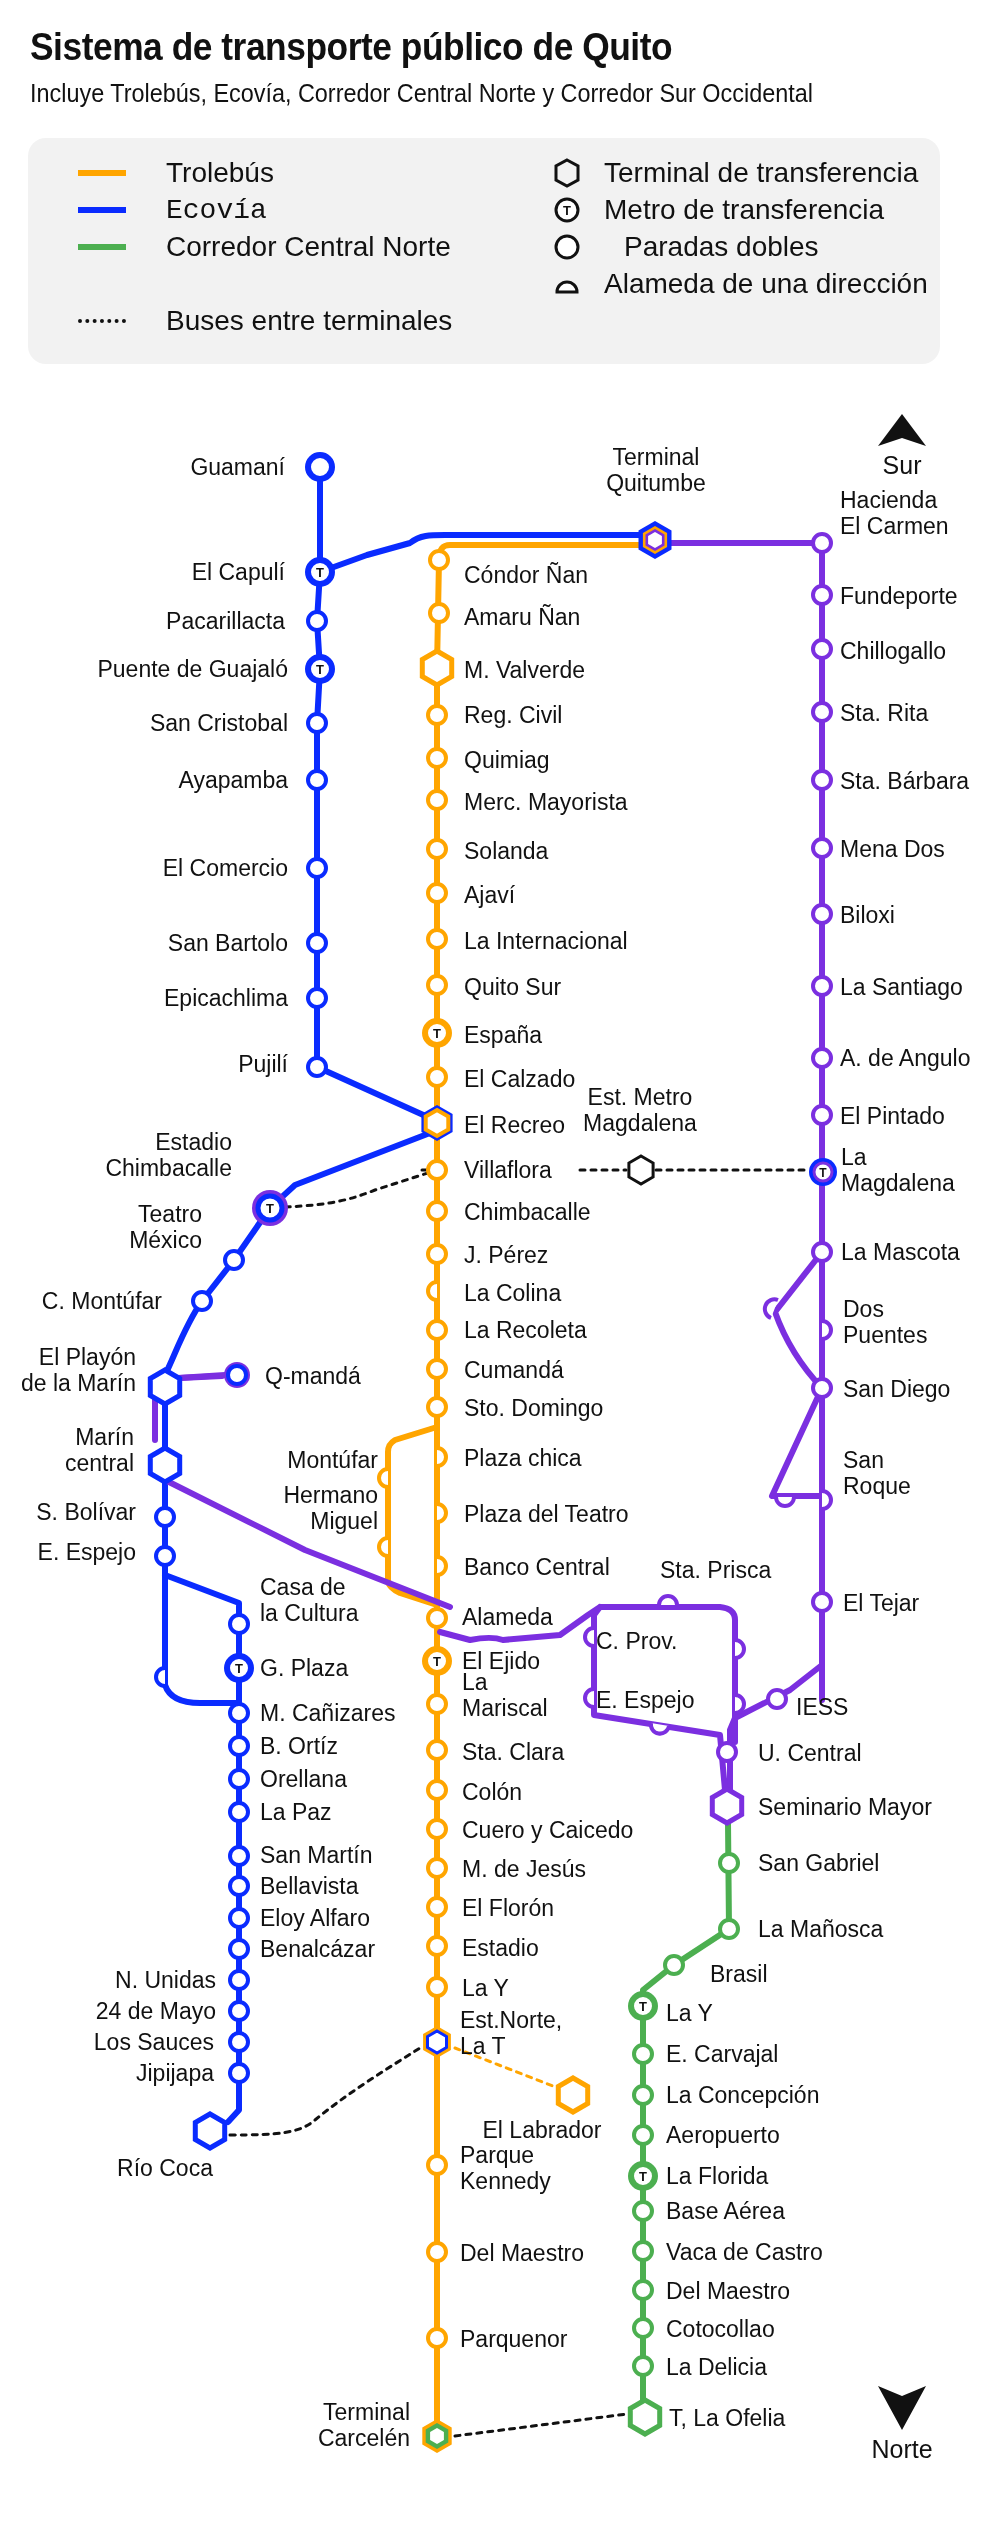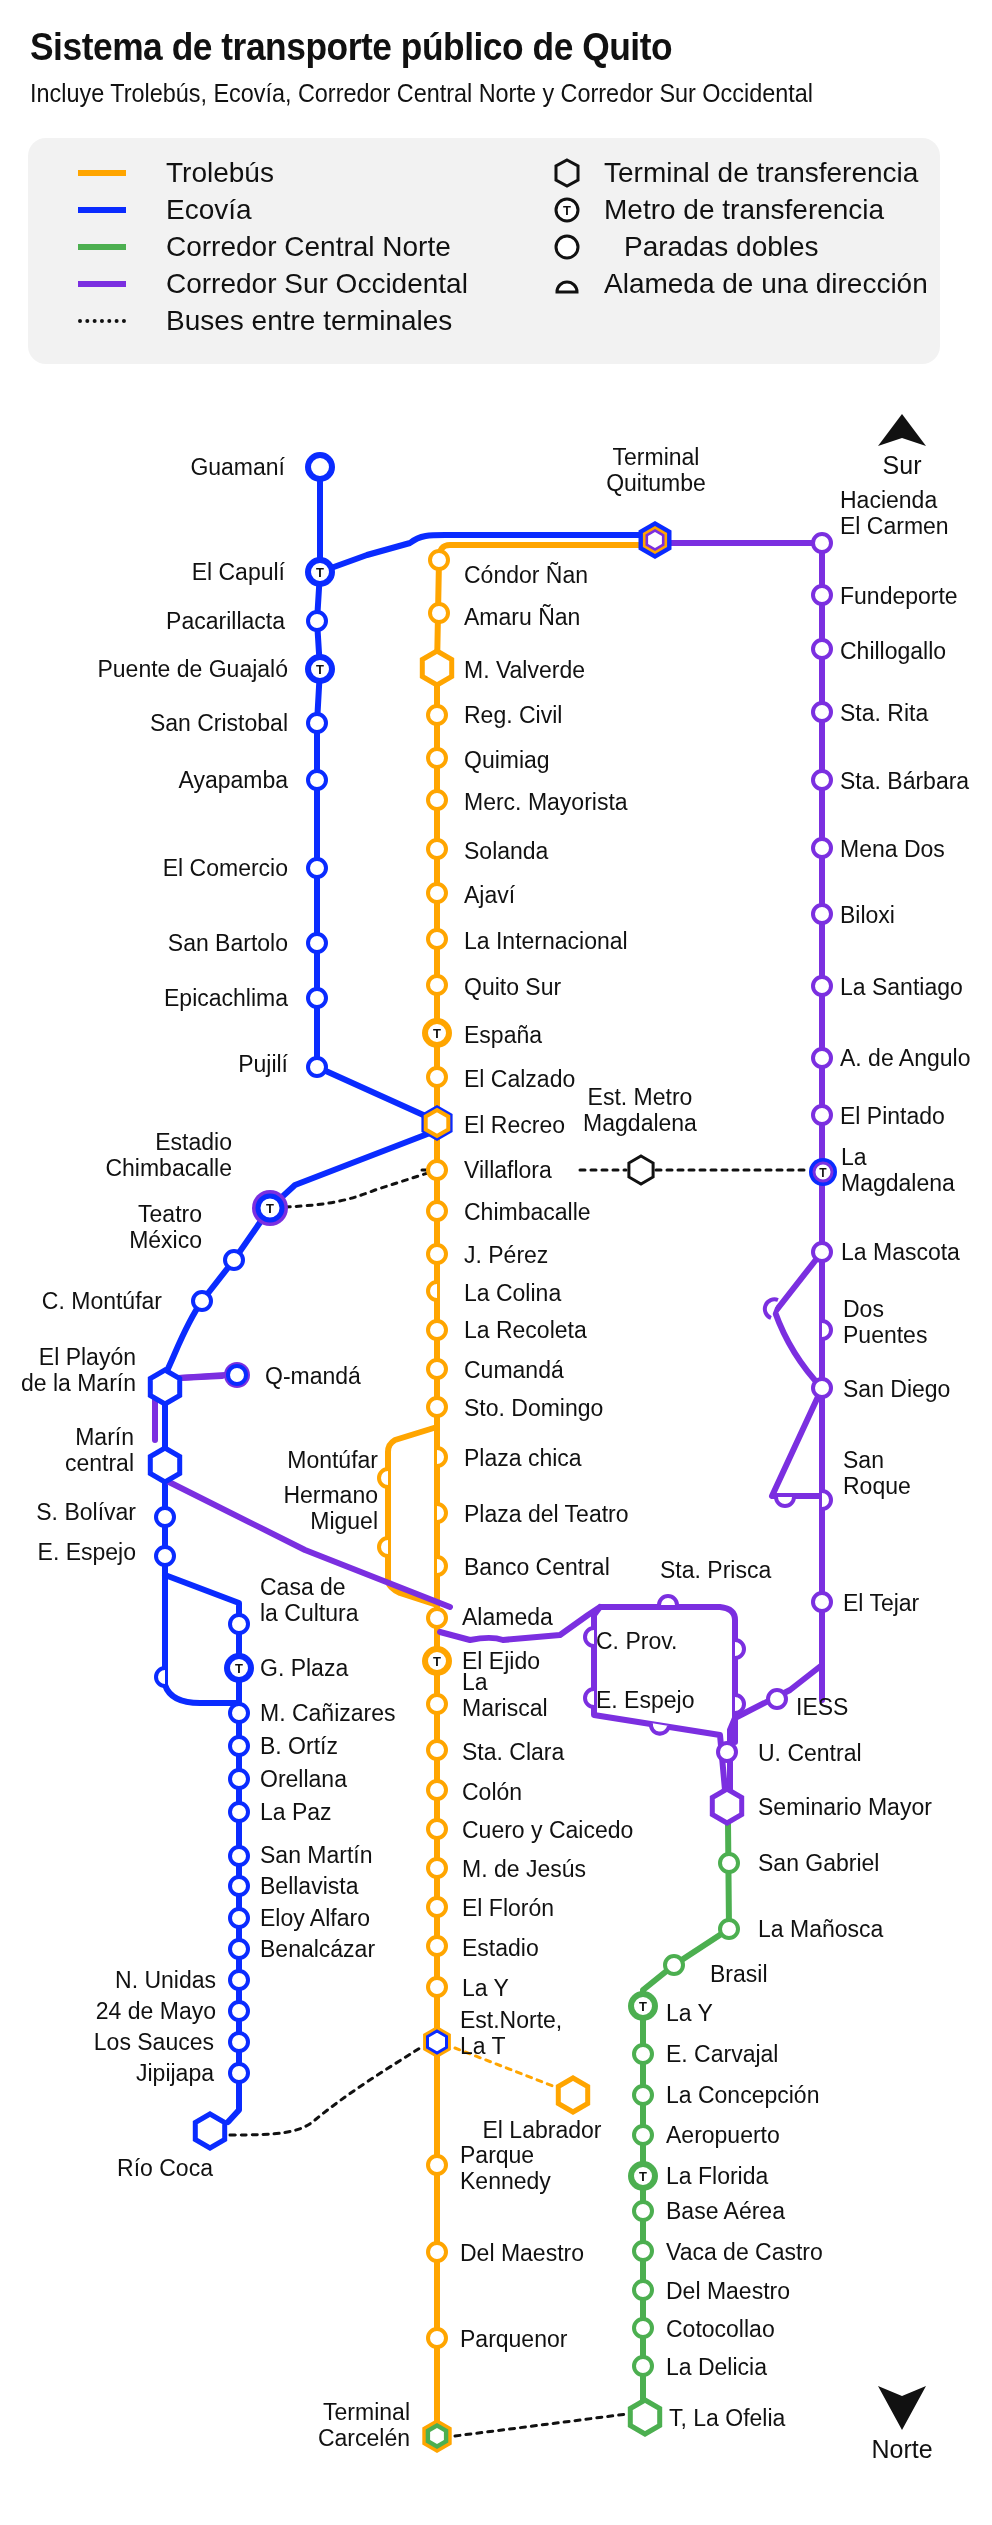--- a/index.html
+++ b/index.html
@@ -24,31 +24,27 @@
 <body>
 
 <div class="title">Sistema de transporte público de Quito</div>
 <div class="subtitle">Incluye Trolebús, Ecovía, Corredor Central Norte y Corredor Sur Occidental</div>
 
 <div class="legend">
   <div class="legend-item" style="left:50px; top:20px;">
     <span class="legend-swatch" style="background:#FFA500;"></span>
     <span class="legend-label">Trolebús</span>
   </div>
-  <div class="legend-item" style="left:50px; top:57px;">
+  <div class="legend-item" style="left:50px; top:57px;font-family:Liberation Mono, monospace;">
     <span class="legend-swatch" style="background:#0A2BFF;"></span>
     <span class="legend-label">Ecovía</span>
   </div>
   <div class="legend-item" style="left:50px; top:94px;justify-content:center;">
     <span class="legend-swatch" style="background:#4CAF50;"></span>
     <span class="legend-label">Corredor Central Norte</span>
-  </div>
-  <div class="legend-item" style="left:50px; top:131px;">
-    <span class="legend-swatch" style="background:#7B2FE0;"></span>
-    <span class="legend-label">Corredor Sur Occidental</span>
   </div>
   <div class="legend-item" style="left:50px; top:168px;">
     <span class="legend-dots"></span>
     <span class="legend-label">Buses entre terminales</span>
   </div>
 
   <div class="legend-item" style="left:524px; top:20px;">
     <span class="legend-sym">
       <svg width="26" height="30" viewBox="0 0 26 30">
           <polygon points="13,2 24,8 24,22 13,28 2,22 2,8" fill="none" stroke="#111" stroke-width="3"></polygon>

